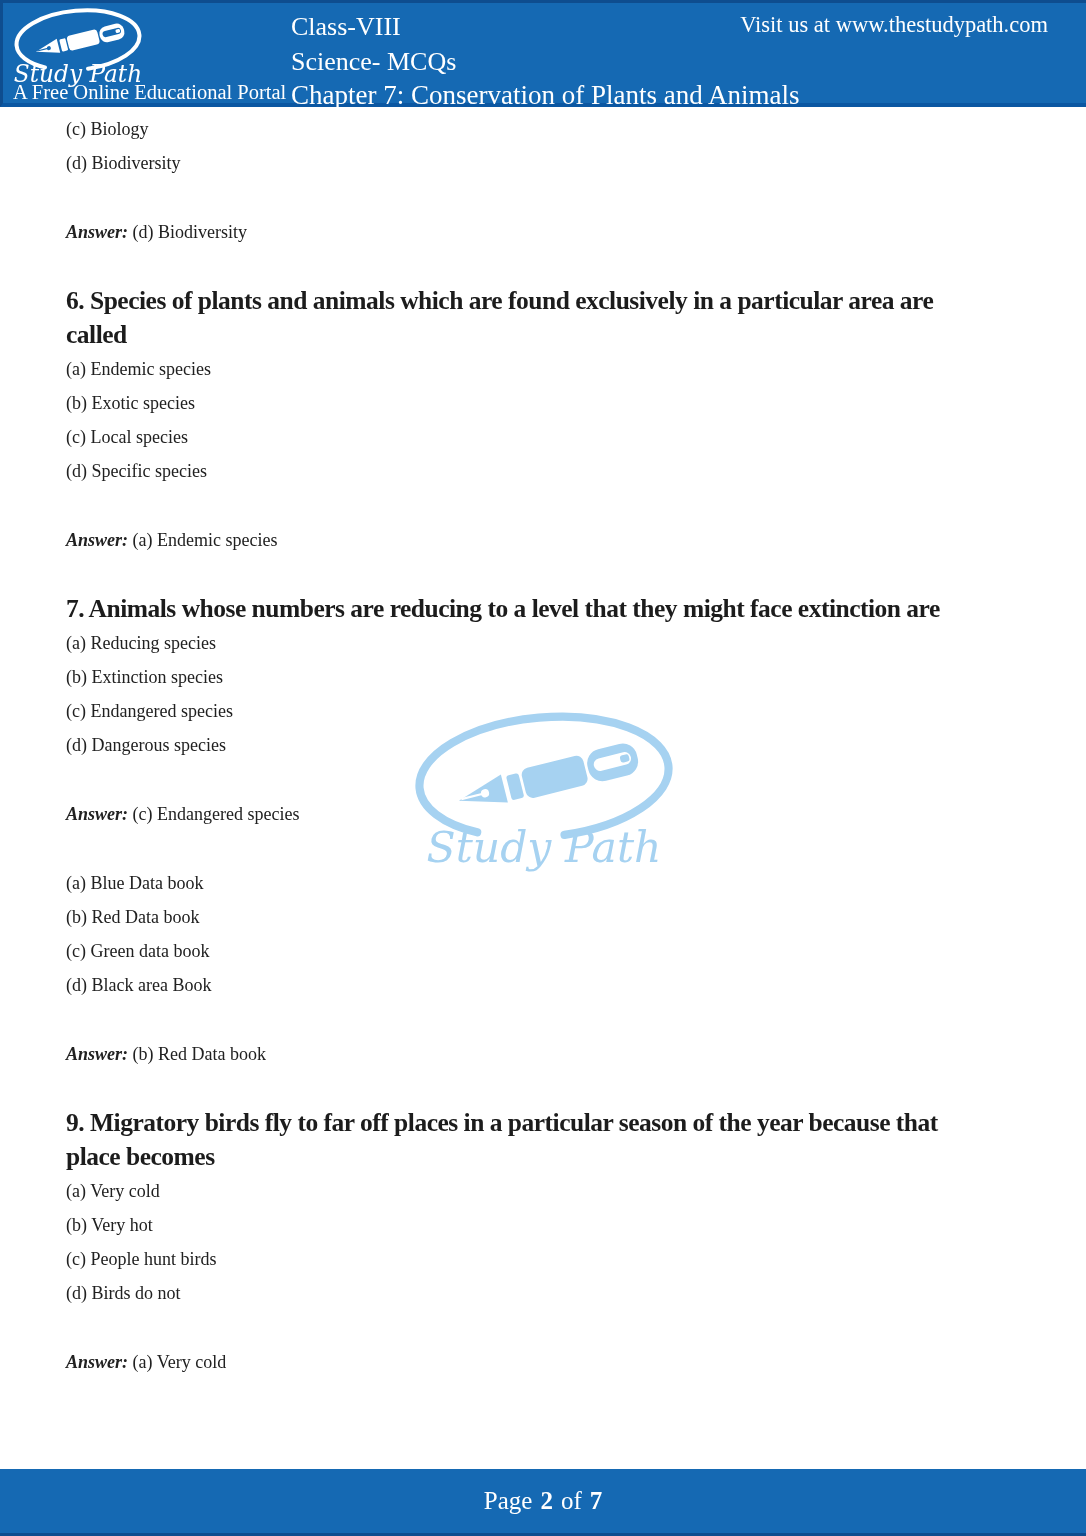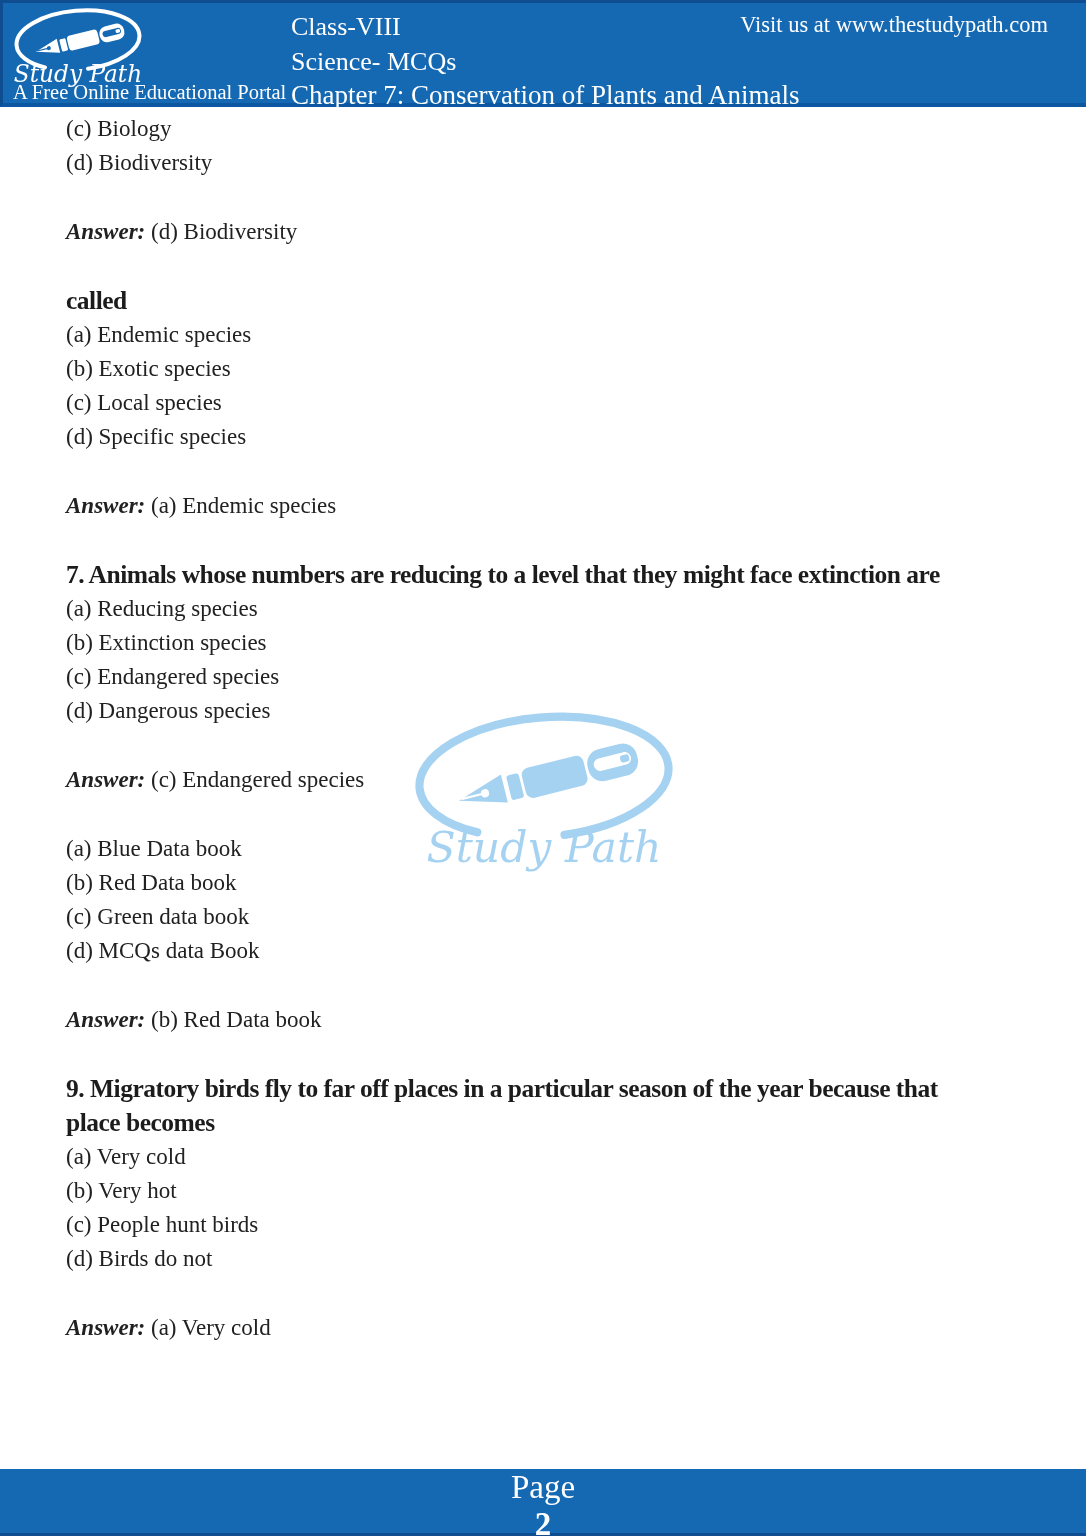--- a/index.html
+++ b/index.html
@@ -25,35 +25,35 @@
   .subject-title{margin-top:4px;font-size:26px;line-height:31px;}
   .chapter-title{margin-top:3px;font-size:27px;line-height:31px;white-space:nowrap;}
   .visit-link{position:absolute;right:38px;top:9px;font-size:22.5px;white-space:nowrap;}
 
   
   .watermark{position:absolute;left:408px;top:712px;z-index:1;color:#a6d2f1;}
 
   
   .content{position:absolute;left:66px;top:107px;width:982px;z-index:2;}
   .content > *:first-child{margin-top:5px;}
-  .line{font-size:23px;line-height:34px;}
+  .line{font-size:18px;line-height:34px;}
   .qline{
     font-weight:bold;font-size:25.5px;letter-spacing:-0.5px;
     line-height:34px;white-space:nowrap;color:#1c1c1c;
   }
   .question-block{margin-top:35px;}
   .answer-line{margin-top:35px;}
   .answer-line .lbl{font-weight:bold;font-style:italic;}
 
   
   .page-footer{
     position:absolute;left:0;right:0;bottom:0;height:67px;box-sizing:border-box;
     border-bottom:3px solid #0e4d8f;
-    color:#ffffff;display:flex;align-items:center;
-    font-size:33px;z-index:3;flex-direction:column;
+    color:#ffffff;display:flex;align-items:center;justify-content:center;
+    font-size:25px;z-index:3;
   }
   .page-footer span{margin:0 4px;}
   .b{font-weight:bold;}
 </style>
 </head>
 <body>
 
 <div class="page">
 
   <svg width="0" height="0" style="position:absolute" aria-hidden="true">
@@ -98,20 +98,21 @@
   <div class="content">
 
     <div class="line">(c) Biology</div>
     <div class="line">(d) Biodiversity</div>
     <div class="line answer-line">
       <span class="lbl">Answer:</span>
       <span>(d) Biodiversity</span>
     </div>
 
     <div class="question-block">
+      <div class="qline">6. Species of plants and animals which are found exclusively in a particular area are</div>
       <div class="qline">called</div>
       <div class="line">(a) Endemic species</div>
       <div class="line">(b) Exotic species</div>
       <div class="line">(c) Local species</div>
       <div class="line">(d) Specific species</div>
       <div class="line answer-line">
         <span class="lbl">Answer:</span>
         <span>(a) Endemic species</span>
       </div>
     </div>
@@ -126,21 +127,21 @@
       <div class="line answer-line">
         <span class="lbl">Answer:</span>
         <span>(c) Endangered species</span>
       </div>
     </div>
 
     <div class="question-block">
       <div class="line">(a) Blue Data book</div>
       <div class="line">(b) Red Data book</div>
       <div class="line">(c) Green data book</div>
-      <div class="line">(d) MCQs data Book</div>
+      <div class="line">(d) Black area Book</div>
       <div class="line answer-line">
         <span class="lbl">Answer:</span>
         <span>(b) Red Data book</span>
       </div>
     </div>
 
     <div class="question-block">
       <div class="qline">9. Migratory birds fly to far off places in a particular season of the year because that</div>
       <div class="qline">place becomes</div>
       <div class="line">(a) Very cold</div>

